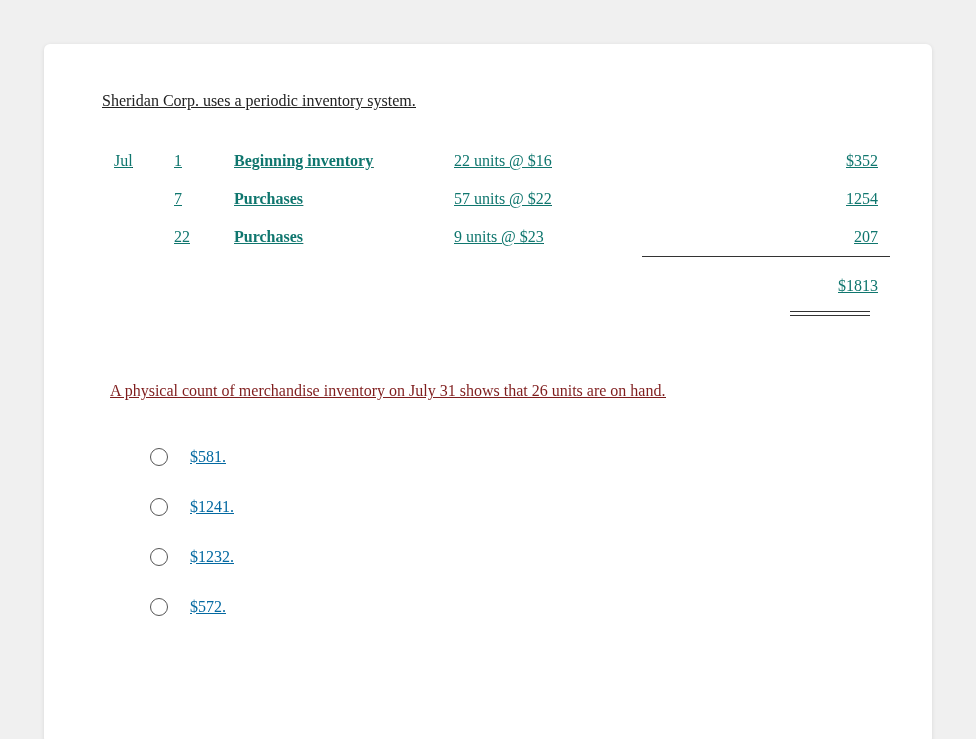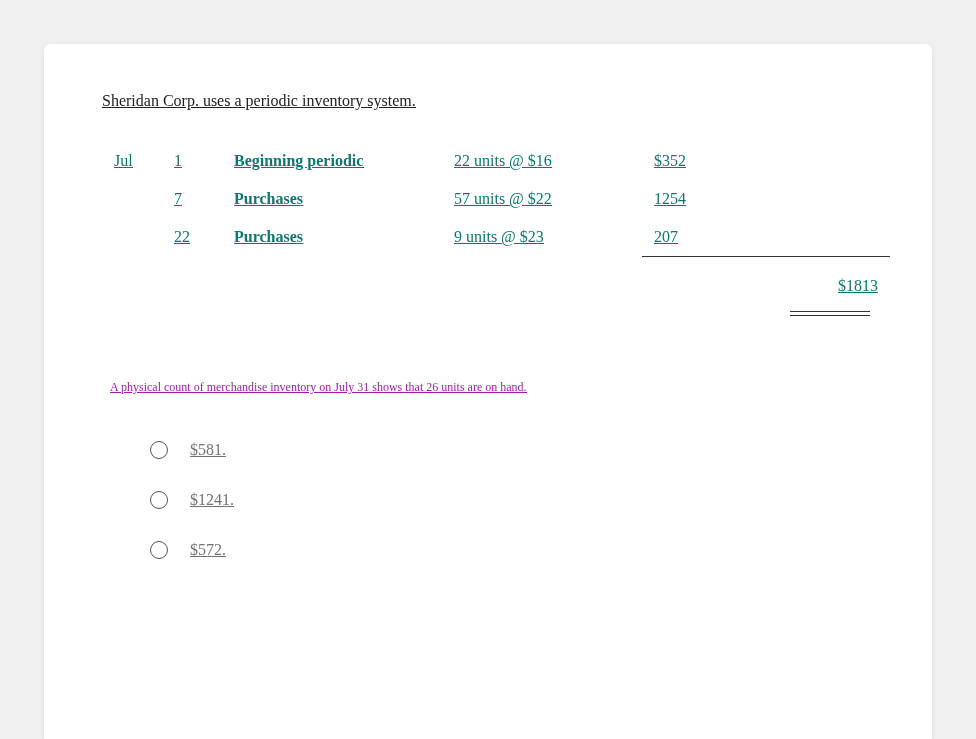--- a/index.html
+++ b/index.html
@@ -60,20 +60,21 @@
     .col-description {
       width: 220px;
       font-weight: bold;
     }
 
     .col-units {
       width: 200px;
     }
 
     .amount-cell {
+      text-align: right;
       padding-right: 20px;
     }
 
     .total-row td {
       padding-top: 20px;
       padding-bottom: 4px;
     }
 
     .total-amount {
       text-align: right;
@@ -91,37 +92,37 @@
     .double-line {
       display: inline-block;
       border-top: 1.5px solid #333;
       border-bottom: 1.5px solid #333;
       height: 5px;
       width: 80px;
       margin-top: 2px;
     }
 
     .description-text {
-      font-size: 12px;
-      color: #a21caf;
+      font-size: 16px;
+      color: #7f1d1d;
       line-height: 1.6;
       margin-bottom: 36px;
     }
 
     .options-list {
       list-style: none;
       padding: 0;
       margin-left: 40px;
     }
 
     .options-list li {
       display: flex;
       align-items: flex-end;
       font-size: 16px;
-      color: #737373;
+      color: #0369a1;
       margin-bottom: 16px;
     }
 
     .radio-circle {
       width: 18px;
       height: 18px;
       border-radius: 50%;
       border: 1.5px solid #555;
       display: inline-block;
       margin-right: 14px;
@@ -134,21 +135,21 @@
 
 <div class="card">
 
   <p class="intro-text">Sheridan Corp. uses a periodic inventory system.</p>
 
   <table class="inventory-table">
     <tbody>
       <tr>
         <td class="col-month">Jul</td>
         <td class="col-day">1</td>
-        <td class="col-description">Beginning periodic</td>
+        <td class="col-description">Beginning inventory</td>
         <td class="col-units">22 units @ $16</td>
         <td class="amount-cell">$352</td>
       </tr>
       <tr>
         <td class="col-month"></td>
         <td class="col-day">7</td>
         <td class="col-description">Purchases</td>
         <td class="col-units">57 units @ $22</td>
         <td class="amount-cell">1254</td>
       </tr>
@@ -186,17 +187,21 @@
     <li>
       <span class="radio-circle"></span>
       <span>$581.</span>
     </li>
     <li>
       <span class="radio-circle"></span>
       <span>$1241.</span>
     </li>
     <li>
       <span class="radio-circle"></span>
+      <span>$1232.</span>
+    </li>
+    <li>
+      <span class="radio-circle"></span>
       <span>$572.</span>
     </li>
   </ul>
 
 </div>
 
 </body></html>

